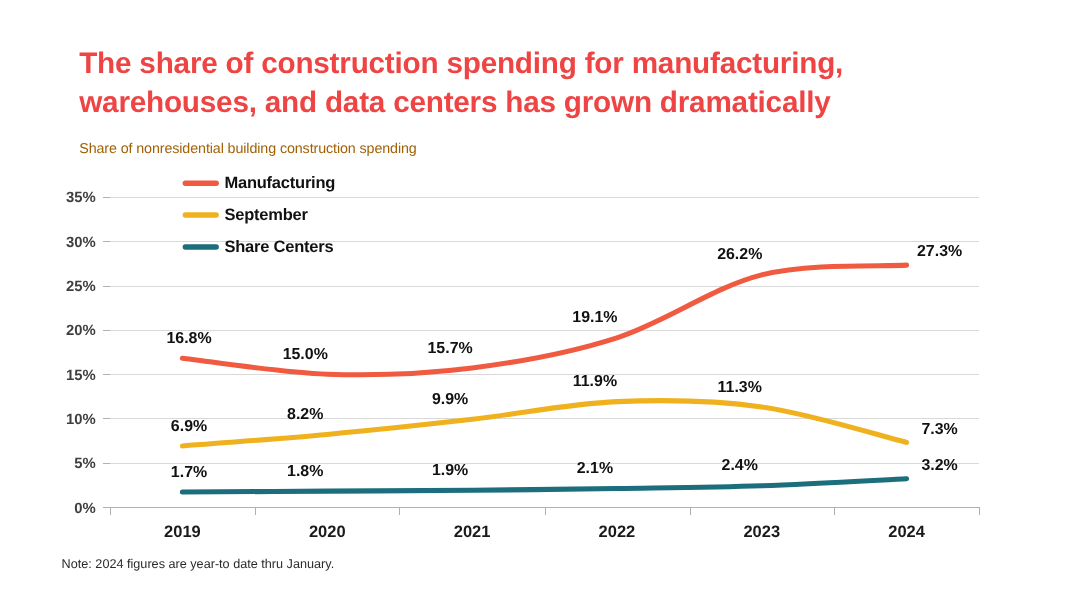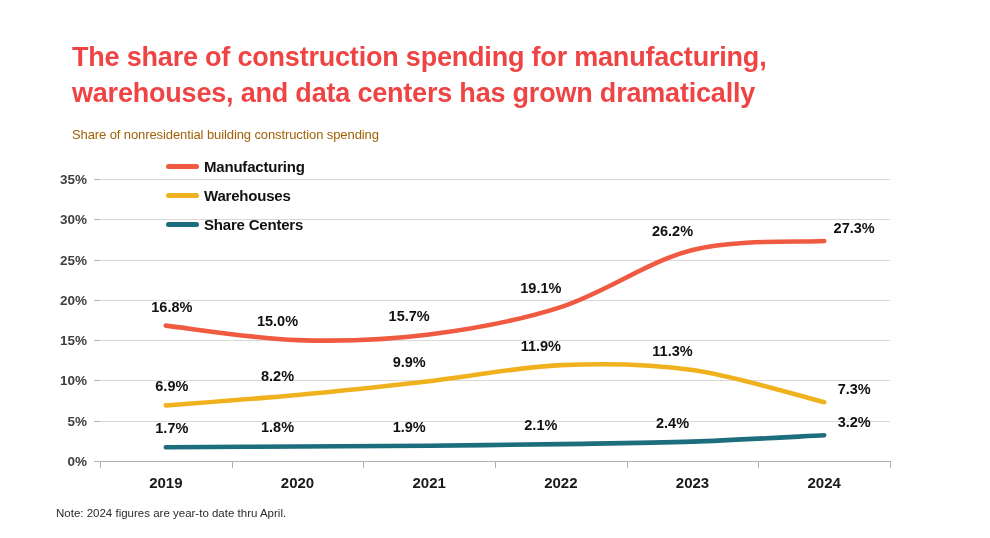--- a/index.html
+++ b/index.html
@@ -224,23 +224,23 @@
   </svg>
 </div>
 
 <div id="legend">
   <div class="legend-item">
     <span class="legend-swatch" style="background:#F05A40"></span>
     <span class="legend-label">Manufacturing</span>
   </div>
   <div class="legend-item">
     <span class="legend-swatch" style="background:#EFB21E"></span>
-    <span class="legend-label">Warehouses</span>
+    <span class="legend-label">September</span>
   </div>
   <div class="legend-item">
     <span class="legend-swatch" style="background:#1C6E7D"></span>
     <span class="legend-label">Share Centers</span>
   </div>
 </div>
 
 <div id="footnotes">
-  <div class="footnote">Note: 2024 figures are year-to date thru April.</div>
+  <div class="footnote">Note: 2024 figures are year-to date thru January.</div>
 </div>
 
 </body></html>

